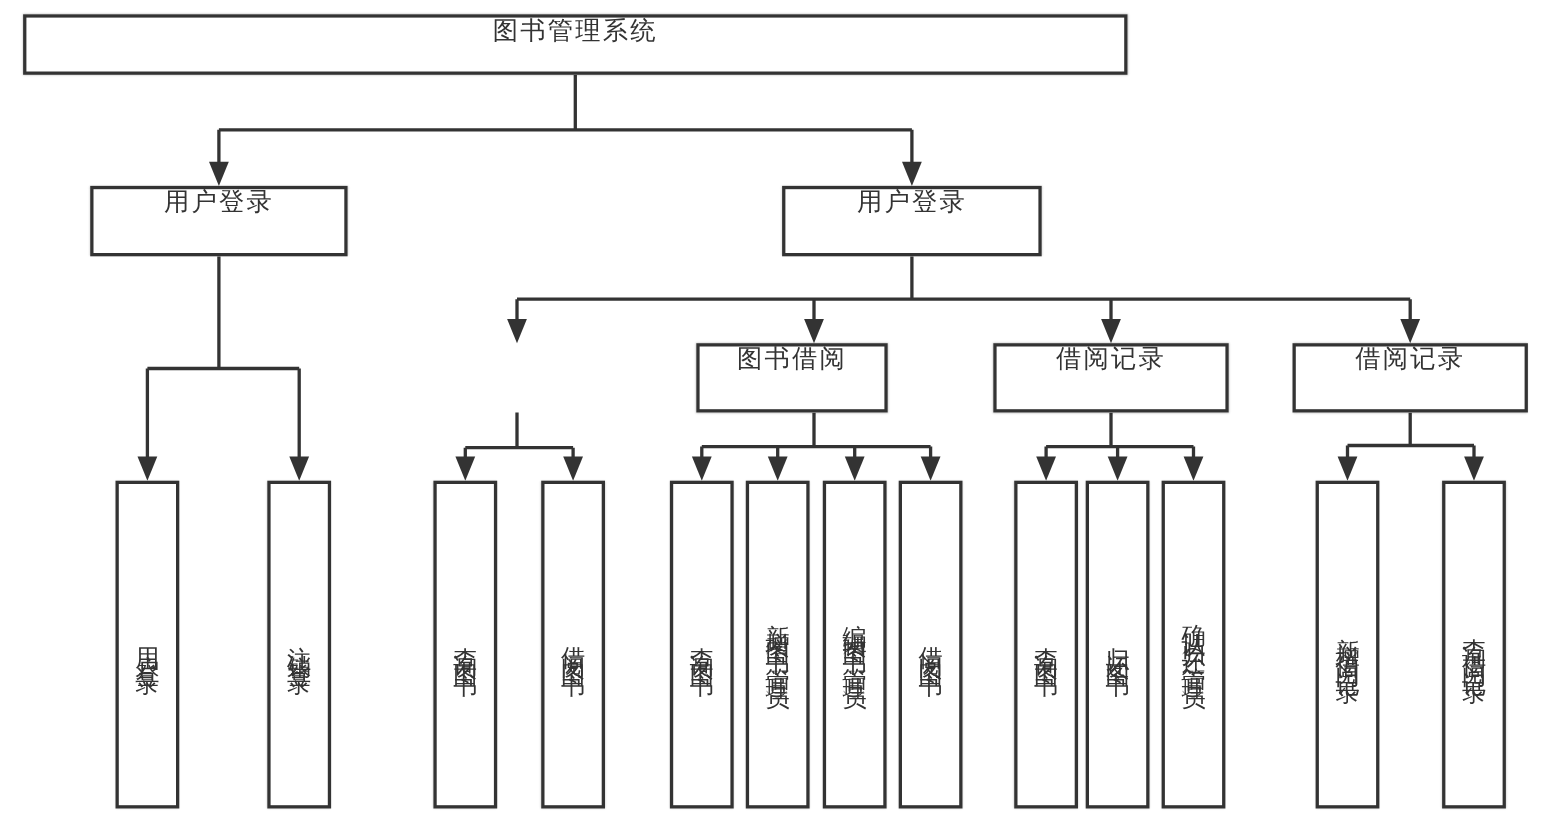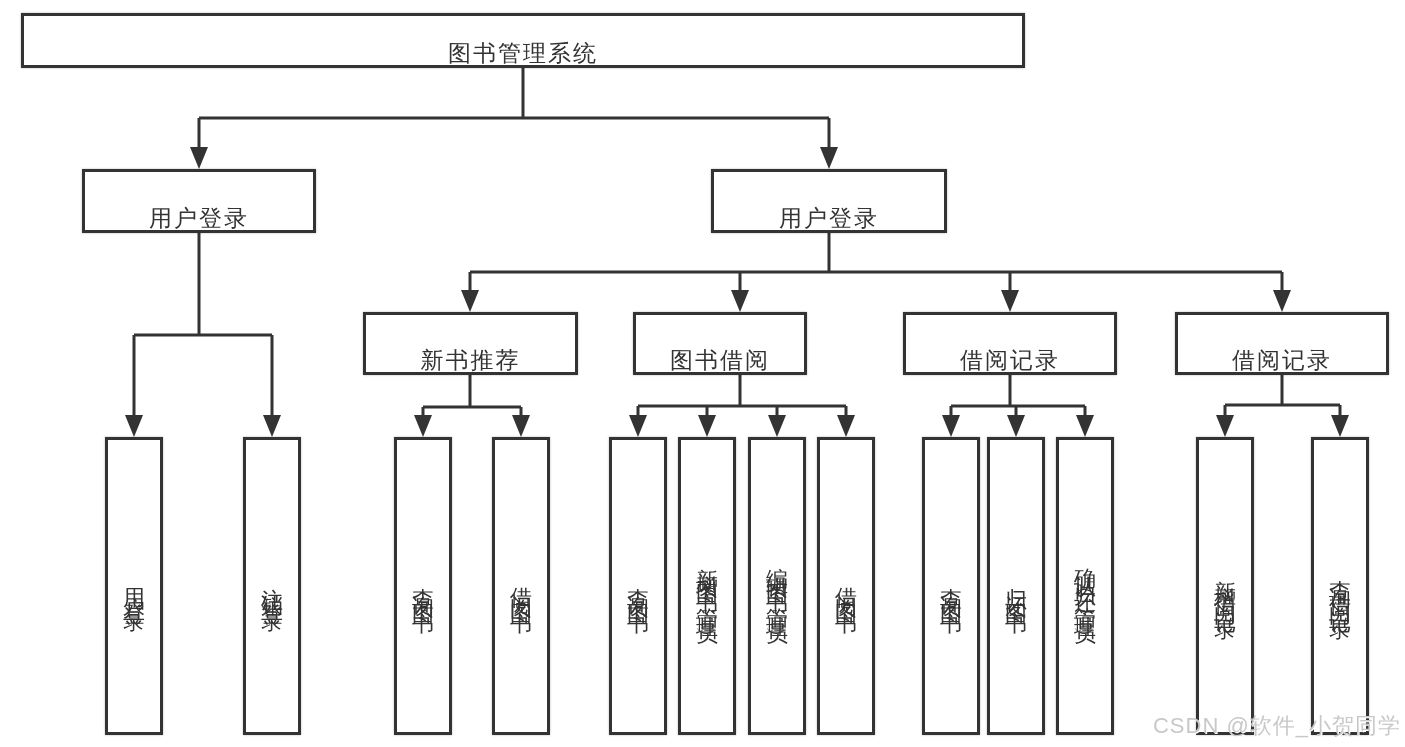--- a/index.html
+++ b/index.html
@@ -5,21 +5,21 @@
   html,body{margin:0;padding:0;background:#fff;}
   #stage{
     position:relative;width:1405px;height:747px;background:#fff;overflow:hidden;
     font-family:"Liberation Sans","DejaVu Sans",sans-serif;
   }
   #connectors{position:absolute;left:0;top:0;z-index:1;}
   #connectors path{stroke:#333;stroke-width:3;fill:none;}
   #connectors polygon{fill:#333;stroke:none;}
   .node{
     position:absolute;box-sizing:border-box;background:#fff;border:3px solid #333;
-    display:flex;align-items:flex-end;justify-content:center;z-index:2;
+    display:flex;align-items:flex-start;justify-content:center;z-index:2;
     box-shadow:0 0 2px rgba(0,0,0,.28);
   }
   .node .lbl{
     color:#333;font-size:23px;letter-spacing:2px;white-space:nowrap;line-height:1;
   }
   .leaf{
     position:absolute;box-sizing:border-box;background:#fff;border:3px solid #333;
     display:flex;align-items:center;justify-content:center;z-index:2;
     box-shadow:0 0 2px rgba(0,0,0,.28);
   }
@@ -85,23 +85,20 @@
     <span class="lbl">图书管理系统</span>
   </div>
 
   <div class="node" style="left:82px;top:169px;width:234px;height:64px">
     <span class="lbl">用户登录</span>
   </div>
   <div class="node" style="left:711px;top:169px;width:236px;height:64px">
     <span class="lbl">用户登录</span>
   </div>
 
-  <div class="node" style="left:363px;top:312px;width:215px;height:63px">
-    <span class="lbl">新书推荐</span>
-  </div>
   <div class="node" style="left:633px;top:312px;width:174px;height:63px">
     <span class="lbl">图书借阅</span>
   </div>
   <div class="node" style="left:903px;top:312px;width:214px;height:63px">
     <span class="lbl">借阅记录</span>
   </div>
   <div class="node" style="left:1175px;top:312px;width:214px;height:63px">
     <span class="lbl">借阅记录</span>
   </div>
 
@@ -138,14 +135,13 @@
   <div class="leaf" style="left:1056px;top:437px;width:58px;height:298px">
     <span class="lbl">确认归还（管理员）</span>
   </div>
   <div class="leaf" style="left:1196px;top:437px;width:58px;height:298px">
     <span class="lbl">新增借阅记录</span>
   </div>
   <div class="leaf" style="left:1311px;top:437px;width:58px;height:298px">
     <span class="lbl">查询借阅记录</span>
   </div>
 
-  <div id="watermark">CSDN @软件_小贺同学</div>
 </div>
 
 </body></html>

